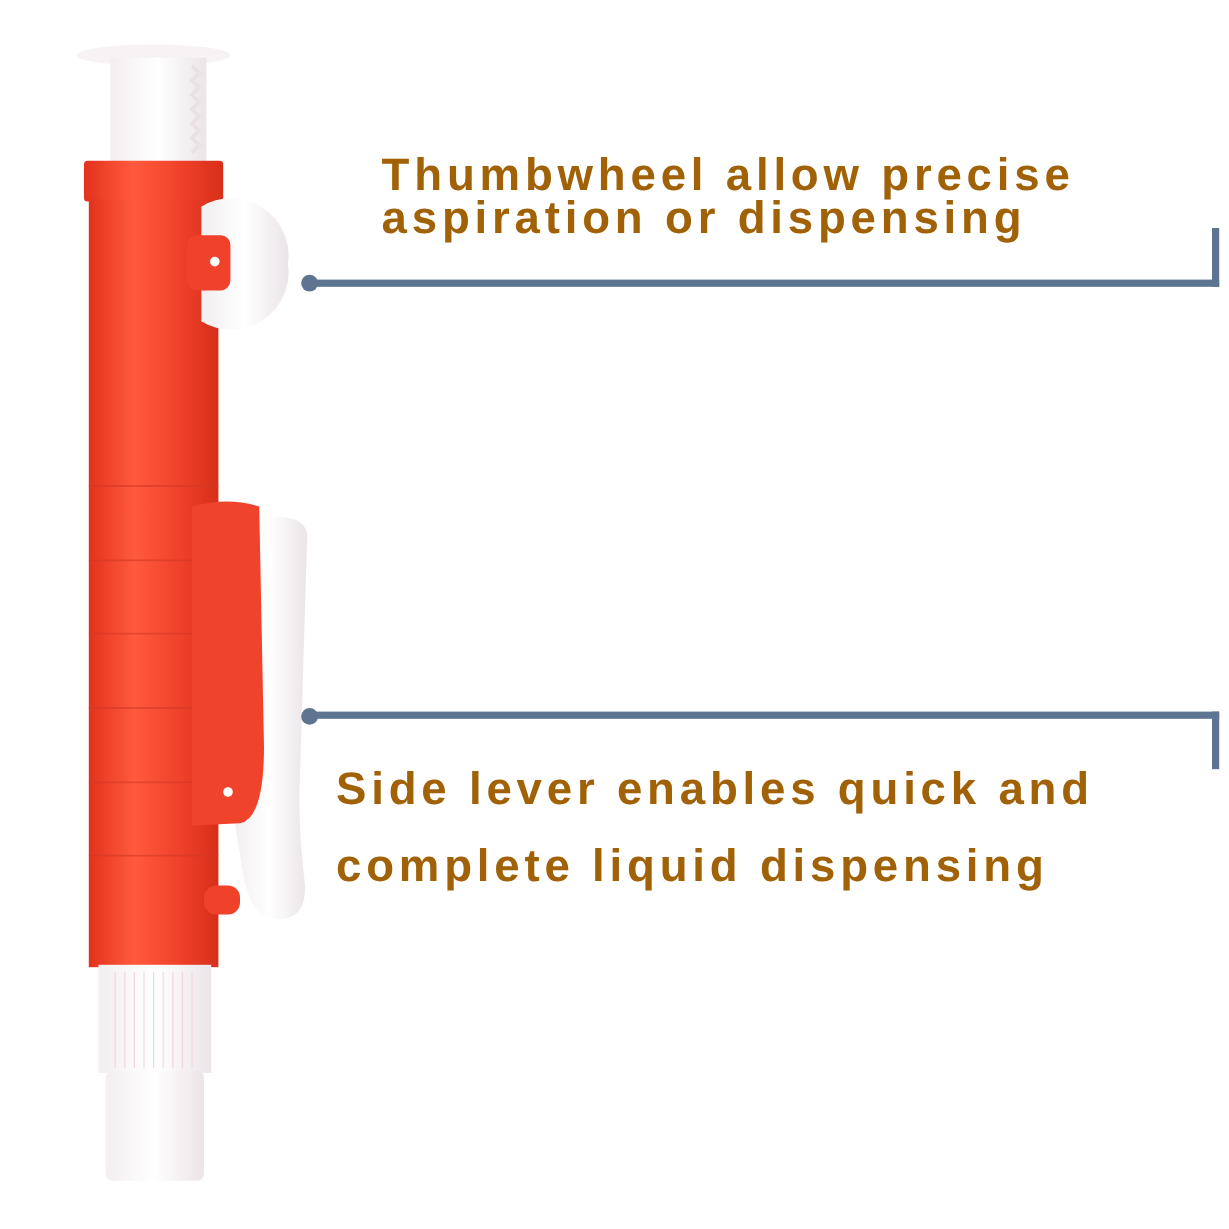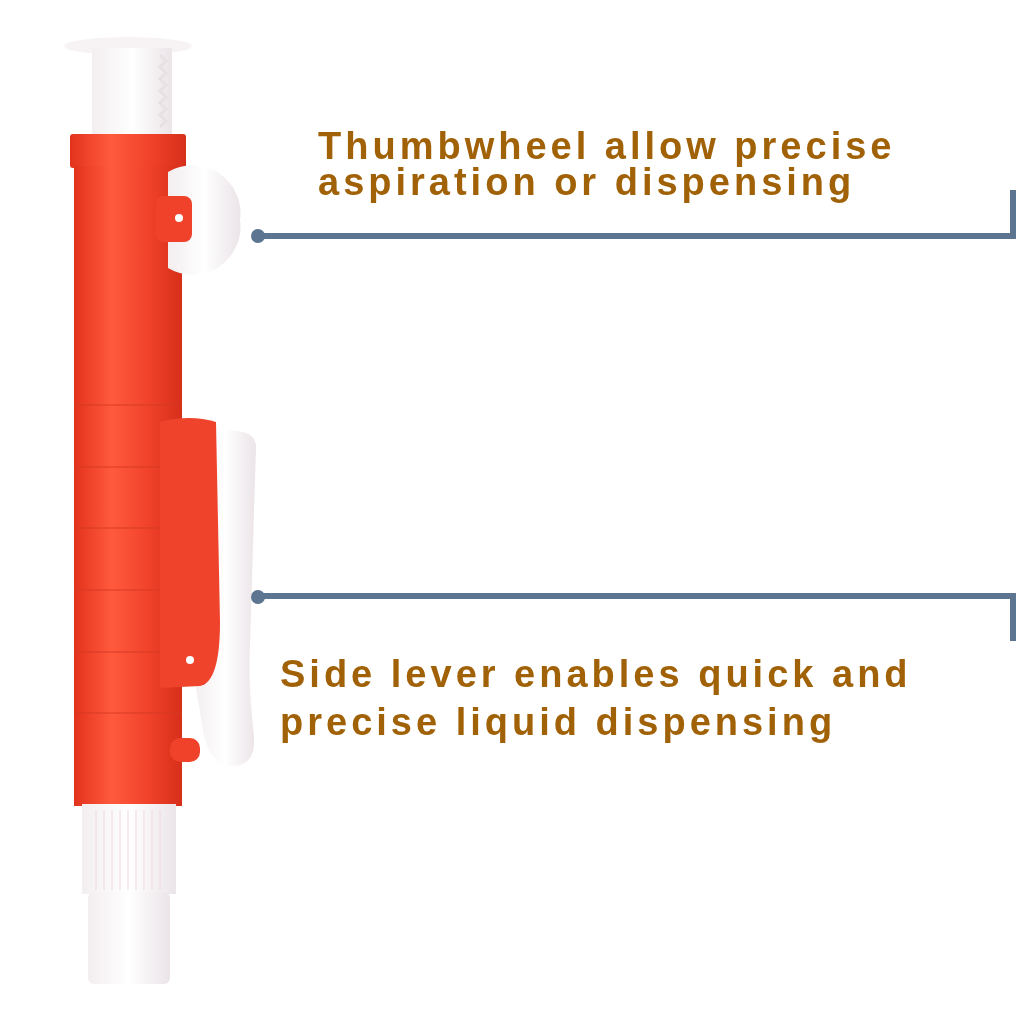--- a/index.html
+++ b/index.html
@@ -80,14 +80,14 @@
 
 <div class="callout-text" style="left:318px; top:116px;">Thumbwheel allow precise</div>
 <div class="callout-text" style="left:318px; top:152px;">aspiration or dispensing</div>
 <div class="dot" style="left:251px; top:229px;"></div>
 <div class="hline" style="left:258px; top:233px; width:758px;"></div>
 <div class="vline" style="left:1010px; top:190px; height:49px;"></div>
 
 <div class="dot" style="left:251px; top:590px;"></div>
 <div class="hline" style="left:258px; top:593px; width:758px;"></div>
 <div class="vline" style="left:1010px; top:593px; height:48px;"></div>
-<div class="callout-text" style="left:280px; top:644px;">Side lever enables quick and</div>
-<div class="callout-text" style="left:280px; top:692px;">precise liquid dispensing</div>
+<div class="callout-text" style="left:280px; top:628px;">Side lever enables quick and</div>
+<div class="callout-text" style="left:280px; top:692px;">complete liquid dispensing</div>
 
 </body></html>

